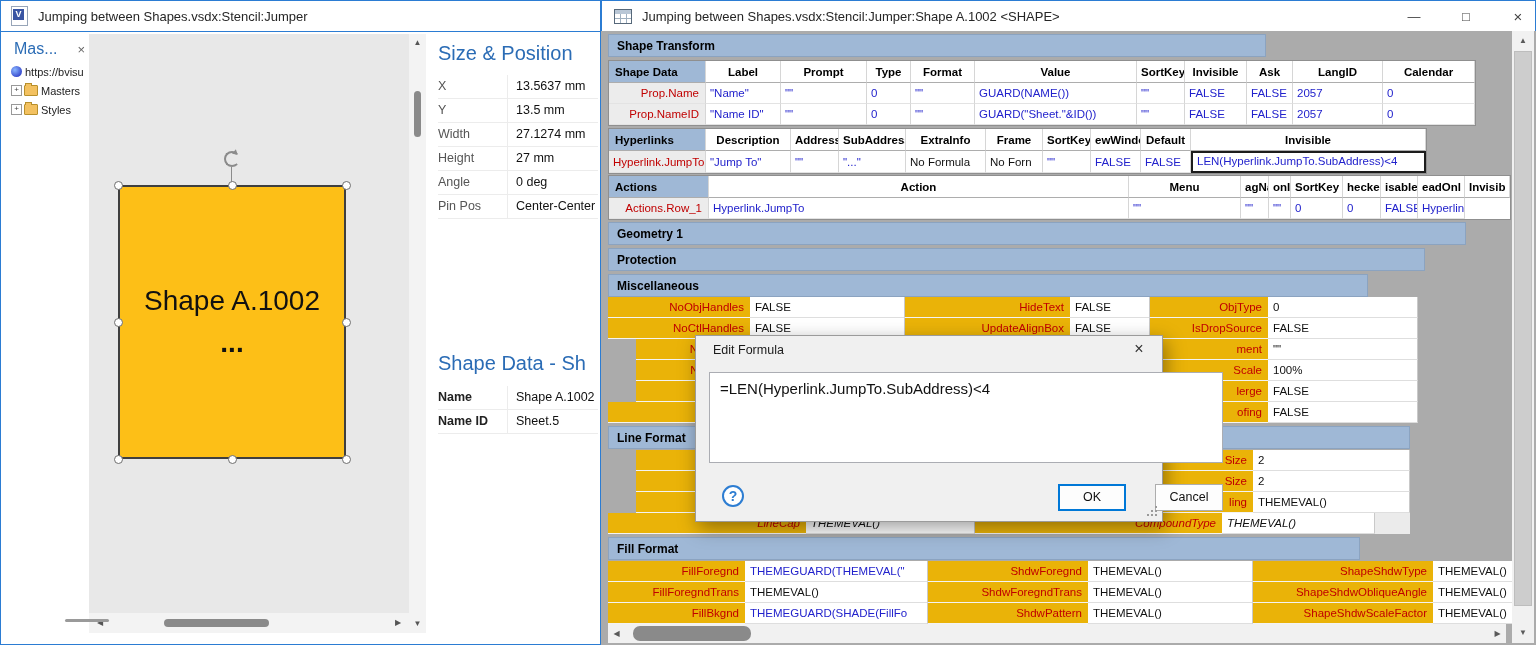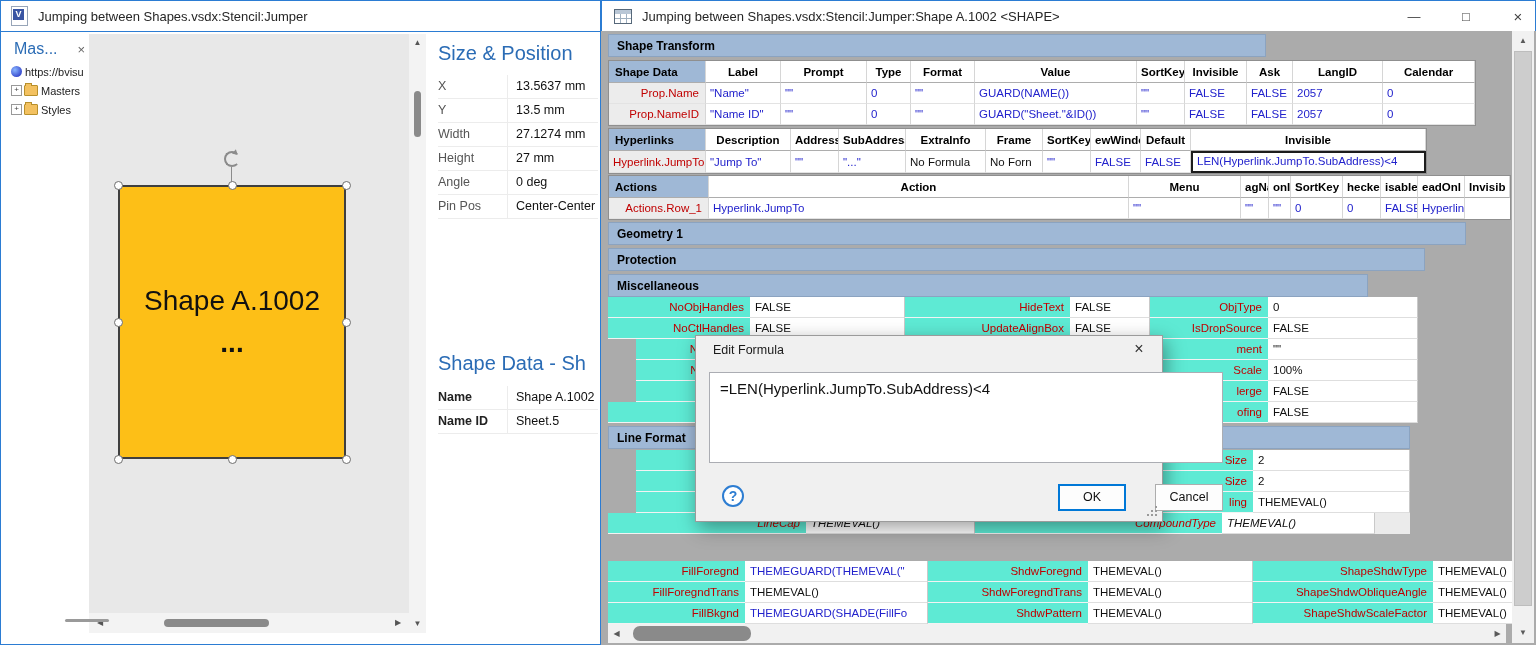--- a/index.html
+++ b/index.html
@@ -45,21 +45,21 @@
   .tbl{position:absolute;background:#fff;border:1px solid #8f8f8f;display:grid;font-size:11.5px;}
   .cell{box-sizing:border-box;line-height:21px;height:21px;padding:0 4px;white-space:nowrap;overflow:hidden;border-right:1px solid #d6d6d6;border-bottom:1px solid #e3e3e3;}
   .hd{font-weight:bold;color:#000;text-align:center;height:22px;line-height:22px;border-bottom:1px solid #adadad;background:#fff;}
   .corner{background:#9fb8d6;text-align:left;padding-left:6px;}
   .nm{background:#ececec;color:#c00000;text-align:right;padding-right:6px;}
   .c{color:#2222cc;}
   .blk{color:#111;}
   .sel{border:2px solid #1c1c1c;line-height:17px;height:22px;}
   .hl-cell{height:22px;line-height:22px;}
   .grid-row{position:absolute;display:grid;}
-  .lab{box-sizing:border-box;background:#5eead4;color:#c00000;text-align:right;padding:0 6px 0 4px;height:21px;line-height:21px;font-size:11.5px;white-space:nowrap;overflow:hidden;border-bottom:1px solid #f3f3f3;}
+  .lab{box-sizing:border-box;background:#eab308;color:#c00000;text-align:right;padding:0 6px 0 4px;height:21px;line-height:21px;font-size:11.5px;white-space:nowrap;overflow:hidden;border-bottom:1px solid #f3f3f3;}
   .lab.cutleft{text-align:right;padding-left:16px;margin-left:28px;}
   .val{box-sizing:border-box;background:#fff;color:#111;padding:0 5px;height:21px;line-height:21px;font-size:11.5px;white-space:nowrap;overflow:hidden;border-right:1px solid #c9c9c9;border-bottom:1px solid #dedede;}
   .val.blue{color:#2222cc;}
   .filler{background:#ebebeb;height:21px;}
   
   .sb-track{position:absolute;background:#f1f1f1;}
   .sb-thumb{position:absolute;background:#cdcdcd;border:1px solid #bdbdbd;box-sizing:border-box;}
   .sb-btn{position:absolute;background:#f1f1f1;color:#5a5a5a;font-size:8px;text-align:center;}
   
   .dialog{position:absolute;left:695px;top:335px;width:468px;height:187px;background:#f0f0f0;border:1px solid #9b9b9b;box-shadow:3px 6px 18px rgba(0,0,0,.38);box-sizing:border-box;z-index:50;}
@@ -358,20 +358,21 @@
       <div class="val">THEMEVAL()</div>
     </div>
     <div class="grid-row" style="left:7px;top:482px;grid-template-columns:198px 169px 247px 153px 35px;font-style:italic;">
       <div class="lab">LineCap</div>
       <div class="val">THEMEVAL()</div>
       <div class="lab">CompoundType</div>
       <div class="val">THEMEVAL()</div>
       <div class="filler"></div>
     </div>
 
+    <div class="secbar" style="left:7px;top:506px;width:752px;">Fill Format</div>
     <div class="grid-row" style="left:7px;top:530px;grid-template-columns:137px 183px 160px 165px 180px 90px;">
       <div class="lab">FillForegnd</div>
       <div class="val blue">THEMEGUARD(THEMEVAL("</div>
       <div class="lab">ShdwForegnd</div>
       <div class="val">THEMEVAL()</div>
       <div class="lab">ShapeShdwType</div>
       <div class="val">THEMEVAL()</div>
     </div>
     <div class="grid-row" style="left:7px;top:551px;grid-template-columns:137px 183px 160px 165px 180px 90px;">
       <div class="lab">FillForegndTrans</div>

